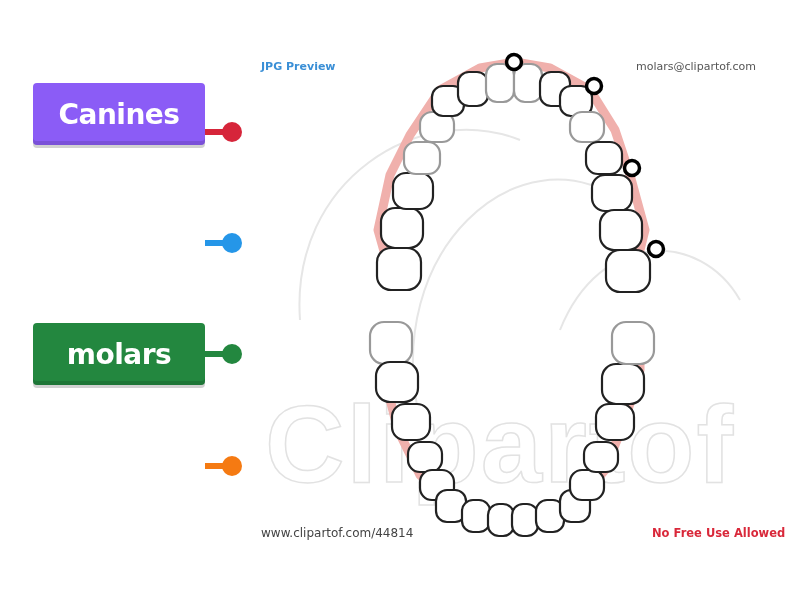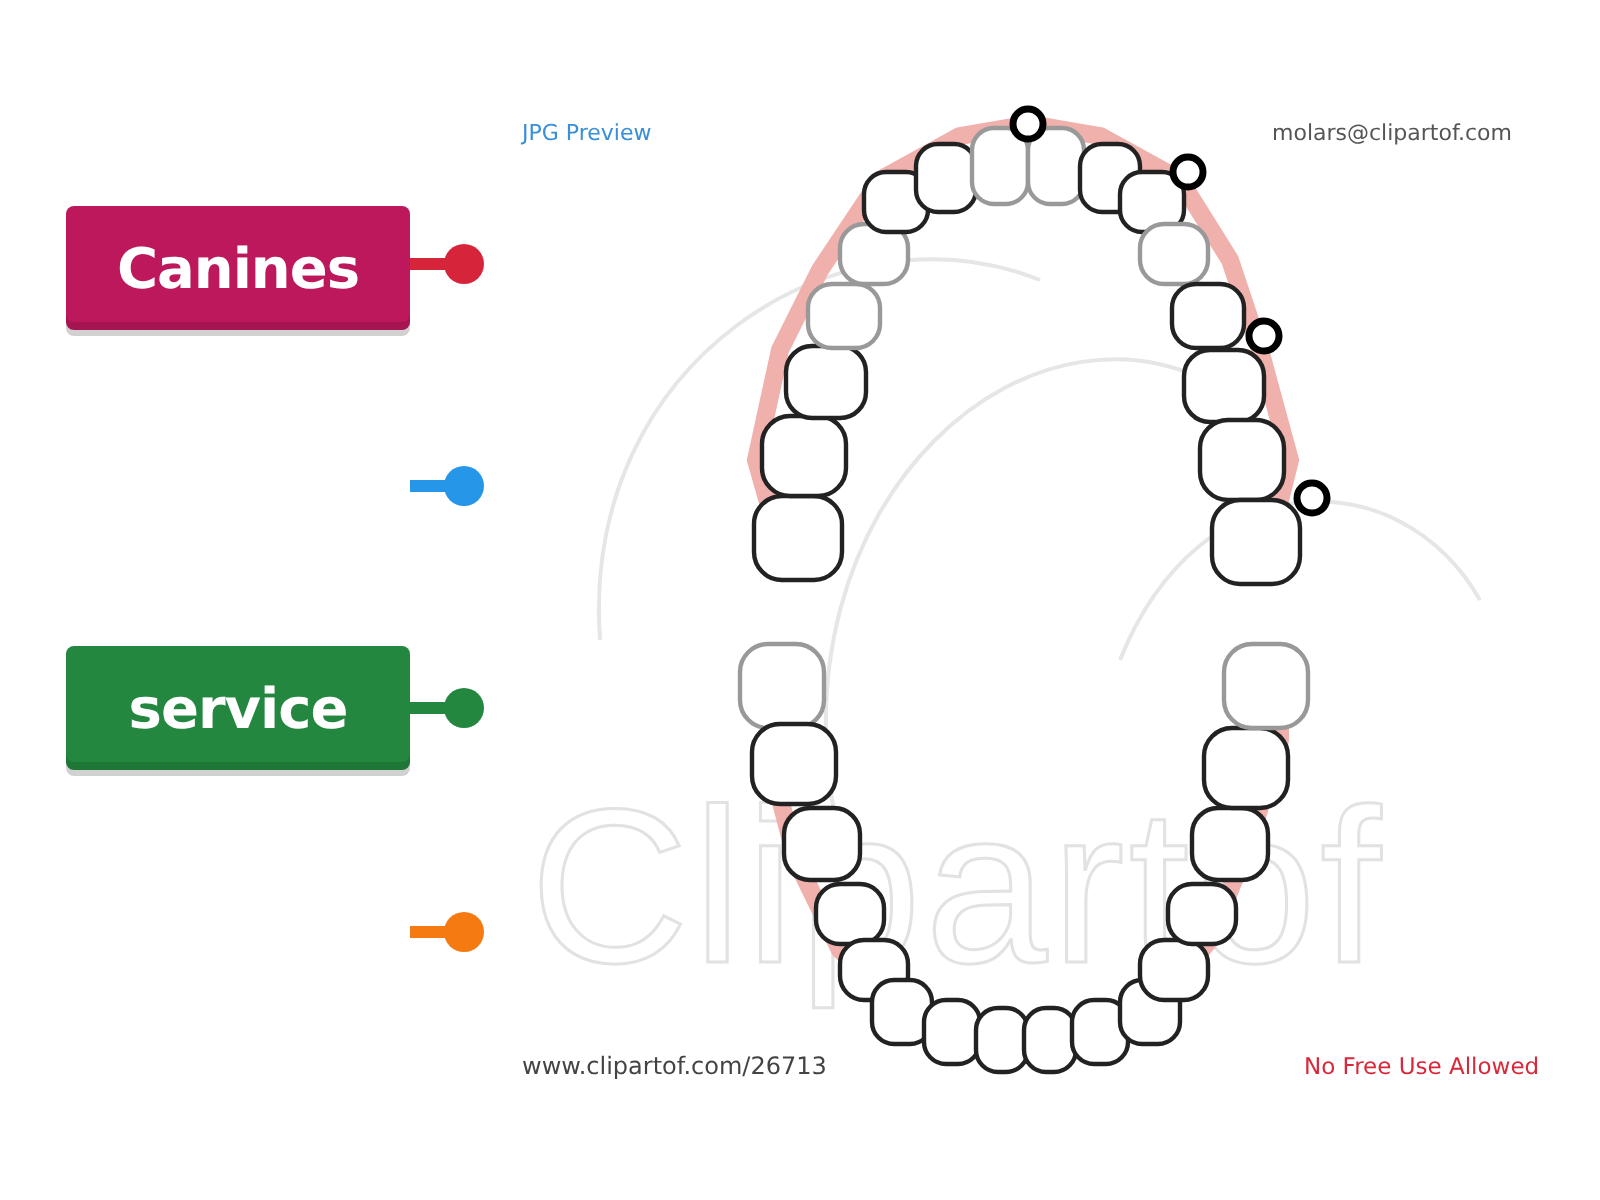--- a/index.html
+++ b/index.html
@@ -1,18 +1,18 @@
 <!DOCTYPE html>
 <html><head>
 <meta charset="utf-8">
 <style>
   html, body { margin:0; padding:0; }
   body { width:800px; height:600px; background:#ffffff; position:relative; overflow:hidden; font-family:"DejaVu Sans", sans-serif; }
   .stage { position:absolute; left:0; top:0; width:800px; height:600px; }
-  .wm-text { position:absolute; font-size:11px; font-weight:normal; }
+  .wm-text { position:absolute; font-size:11px; font-weight:bold; }
   .wm-preview { left:261px; top:60px; color:#3a8fd6; }
   .wm-email { left:636px; top:60px; color:#555; font-weight:normal; }
   .wm-url { left:261px; top:526px; color:#444; font-weight:normal; font-size:12px; }
   .wm-nofree { left:652px; top:526px; color:#d9283a; font-size:11.5px; }
   .wm-big { position:absolute; left:265px; top:380px; font-size:110px; color:transparent; -webkit-text-stroke:1.5px #e2e2e2; font-family:"Liberation Sans", sans-serif; letter-spacing:2px; }
   .label { position:absolute; left:33px; width:172px; height:62px; border-radius:4px; display:flex; align-items:center; justify-content:center; color:#fff; font-weight:bold; font-size:28px; box-shadow: 0 3px 0 rgba(0,0,0,0.18), inset 0 -4px 0 rgba(0,0,0,0.12); cursor:pointer; font-family:"DejaVu Sans", sans-serif; }
   .label span { letter-spacing:-0.5px; }
   .connector { position:absolute; left:205px; height:6px; width:25px; }
   .dot { position:absolute; left:222px; width:20px; height:20px; border-radius:50%; }
   svg.teeth { position:absolute; left:0; top:0; }
@@ -74,41 +74,41 @@
       <rect x="570" y="470" width="34" height="30" rx="12"></rect>
       <rect x="584" y="442" width="34" height="30" rx="12"></rect>
       <rect x="596" y="404" width="38" height="36" rx="13"></rect>
       <rect x="602" y="364" width="42" height="40" rx="14"></rect>
       <rect x="612" y="322" width="42" height="42" rx="14" stroke="#999"></rect>
     </g>
   </svg>
 
   <div class="wm-text wm-preview">JPG Preview</div>
   <div class="wm-text wm-email">molars@clipartof.com</div>
-  <div class="wm-text wm-url">www.clipartof.com/26713</div>
+  <div class="wm-text wm-url">www.clipartof.com/44814</div>
   <div class="wm-text wm-nofree">No Free Use Allowed</div>
 
   <svg class="teeth" width="800" height="600" style="pointer-events:none">
     <circle cx="514" cy="62" r="7.5" fill="#fff" stroke="#000" stroke-width="3.5"></circle>
     <circle cx="594" cy="86" r="7.5" fill="#fff" stroke="#000" stroke-width="3.5"></circle>
     <circle cx="632" cy="168" r="7.5" fill="#fff" stroke="#000" stroke-width="3.5"></circle>
     <circle cx="656" cy="249" r="7.5" fill="#fff" stroke="#000" stroke-width="3.5"></circle>
   </svg>
 
-  <div class="label" style="top:103px;background:#be185d;justify-content:center;">
+  <div class="label" style="top:83px;background:#8b5cf6;justify-content:center;">
       <span>Canines</span>
     </div>
   <div class="connector" style="top:129px;background:#d6253a;"></div>
   <div class="dot" style="top:122px;background:#d6253a;"></div>
 
   <div class="connector" style="top:240px;background:#2596e8;"></div>
   <div class="dot" style="top:233px;background:#2596e8;"></div>
 
   <div class="label" style="top:323px;background:#23873f;">
-      <span>service</span>
+      <span>molars</span>
     </div>
   <div class="connector" style="top:351px;background:#23873f;"></div>
   <div class="dot" style="top:344px;background:#23873f;"></div>
 
   <div class="connector" style="top:463px;background:#f57a12;"></div>
   <div class="dot" style="top:456px;background:#f57a12;"></div>
 
 </div>
 
 </body></html>

